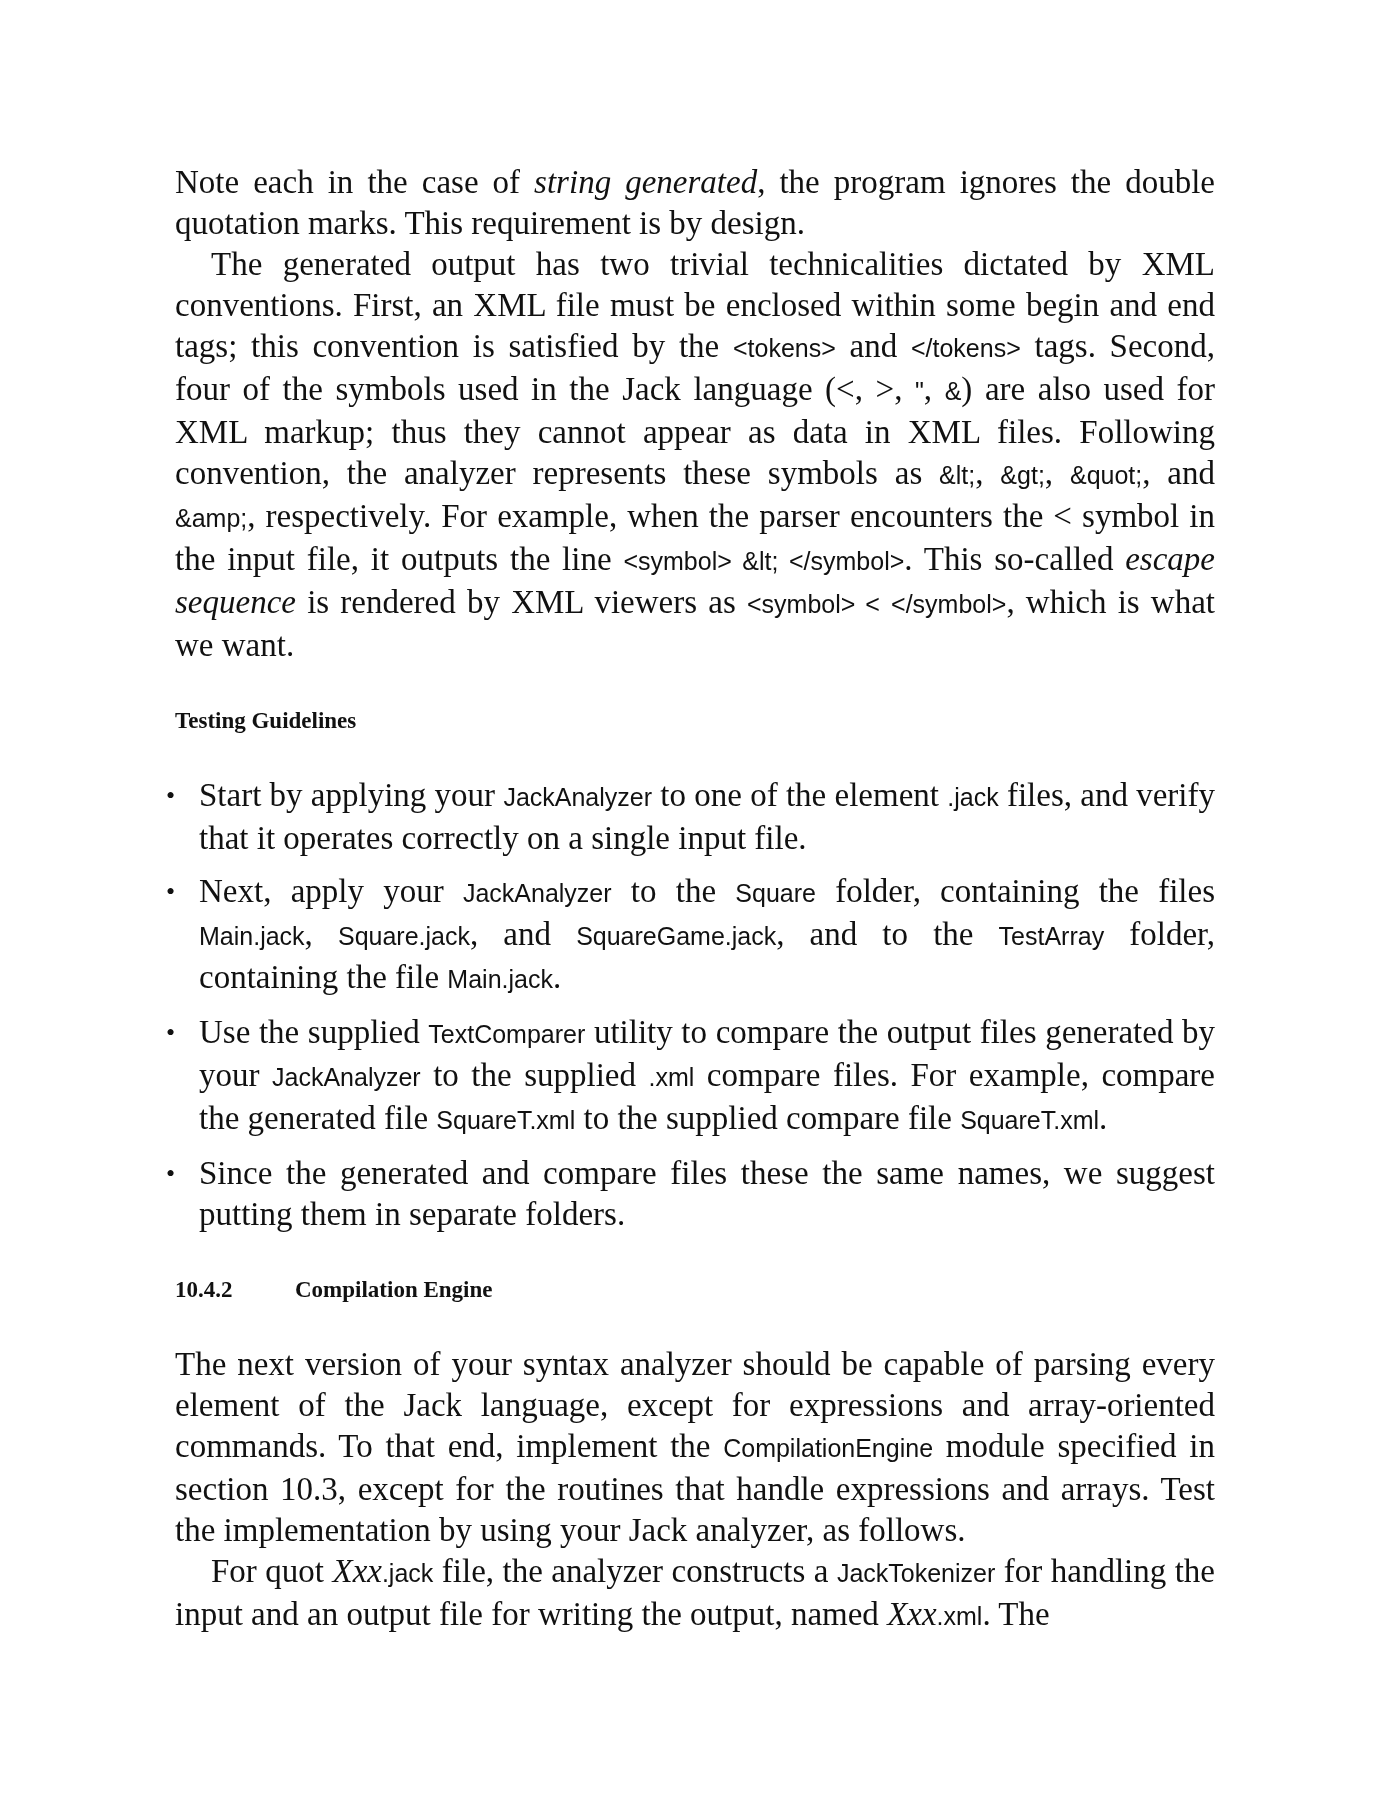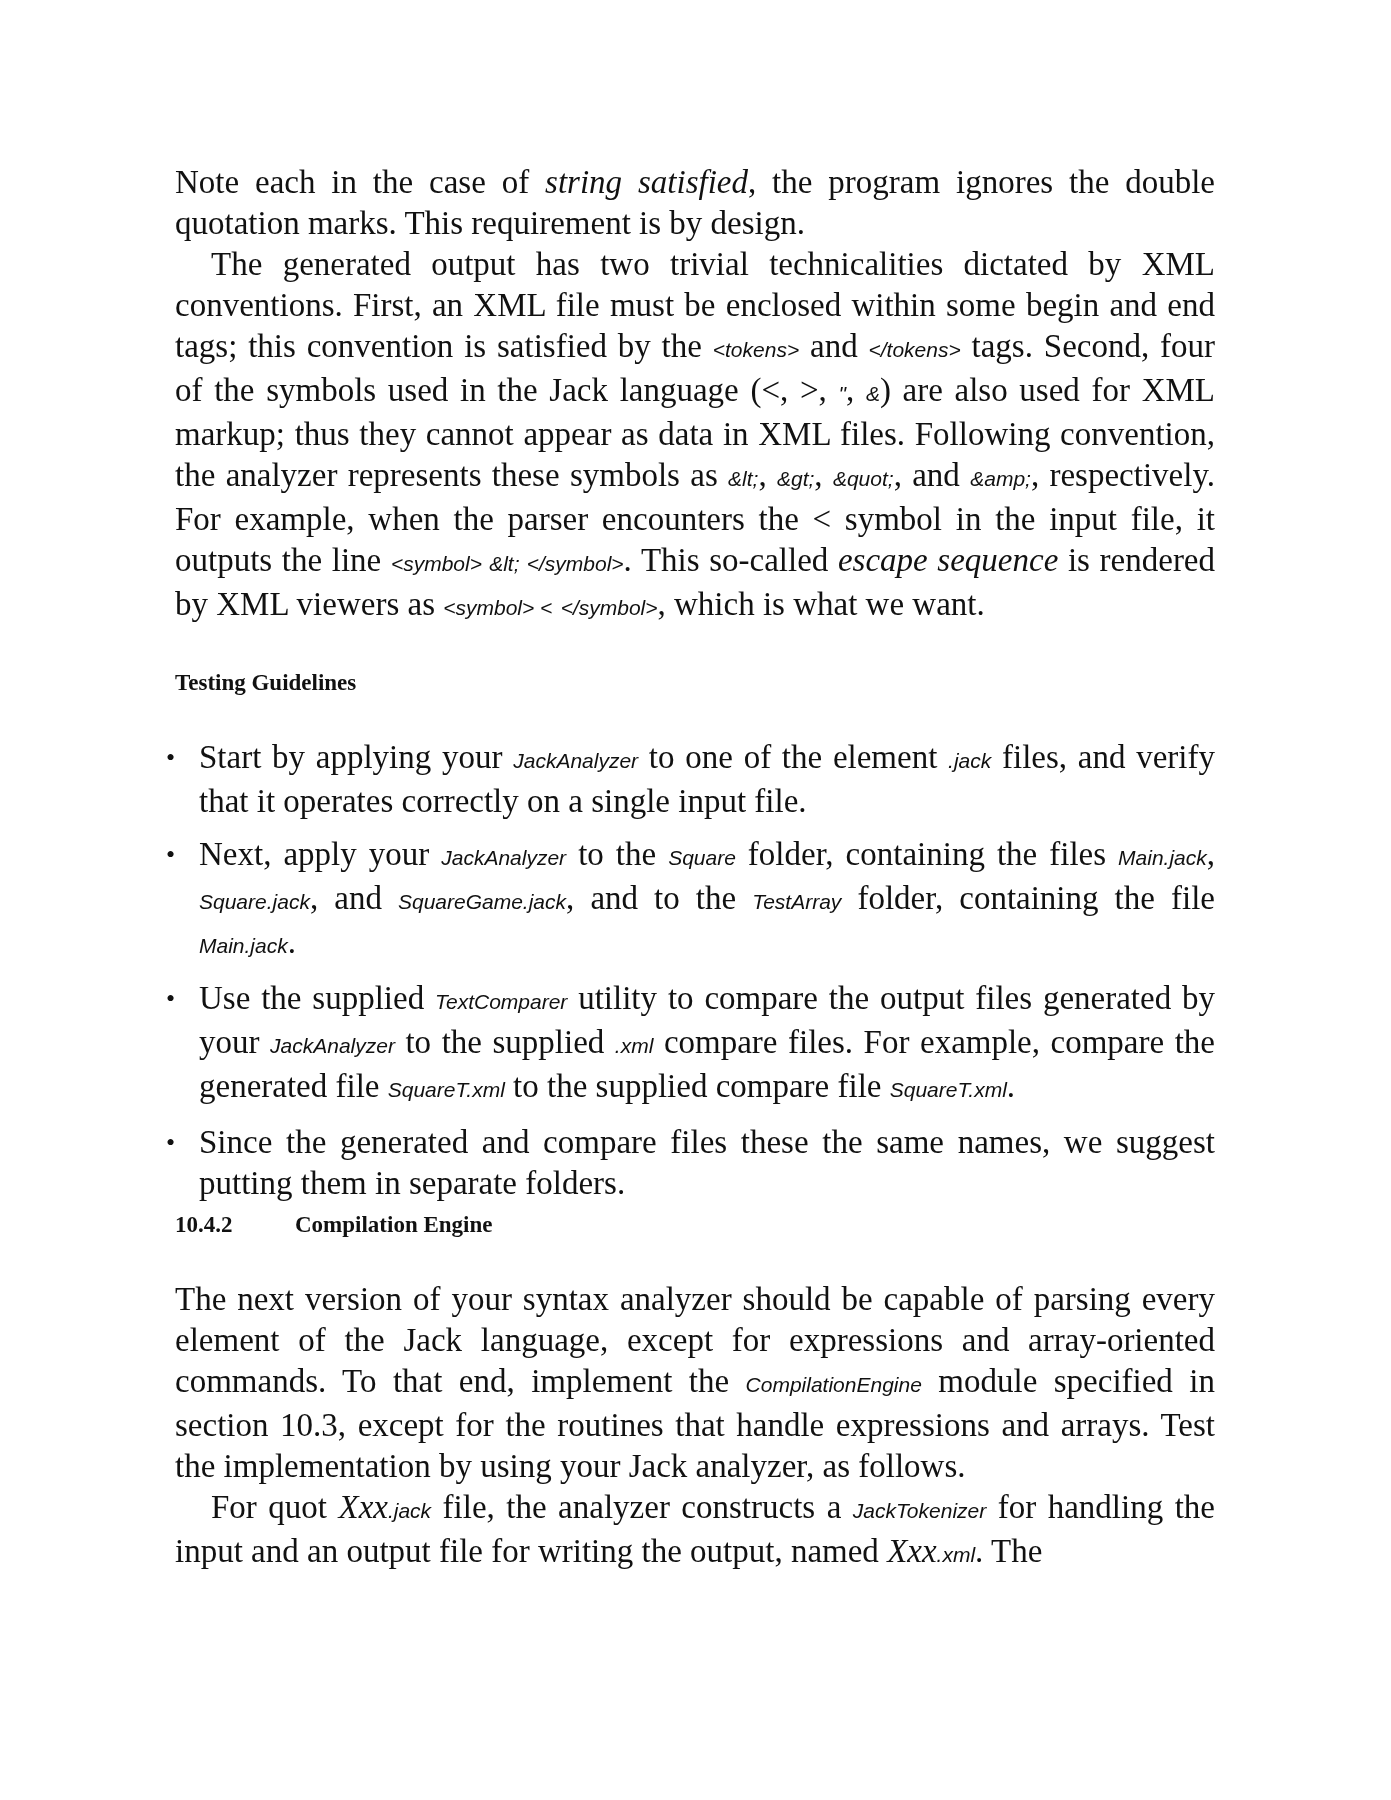--- a/index.html
+++ b/index.html
@@ -11,47 +11,46 @@
     width: 1040px;
     font-family: "Liberation Serif", "DejaVu Serif", serif;
     color: #111111;
     font-size: 33px;
     line-height: 41px;
   }
   p { margin: 0; text-align: justify; }
   .indent { text-indent: 36px; }
   .code {
     font-family: "Liberation Sans", "DejaVu Sans", sans-serif;
-    font-size: 21px;
-    font-style: italic;
+    font-size: 25px;
   }
   h2 {
     font-family: "Liberation Serif", "DejaVu Serif", serif;
     font-weight: bold;
     font-size: 23px;
     margin: 0;
     line-height: 41px;
   }
   .h-testing { margin-top: 34px; margin-bottom: 34px; }
-  .h-section { margin-bottom: 34px; }
+  .h-section { margin-top: 34px; margin-bottom: 34px; }
   .h-section .num { display: inline-block; width: 120px; }
   ul { list-style: none; margin: 0; padding: 0; }
   li { position: relative; padding-left: 24px; margin-bottom: 12px; text-align: justify; }
   li .bullet {
     position: absolute; left: -9px; top: 0;
     font-size: 26px;
   }
   li.last { margin-bottom: 0; }
 </style>
 </head>
 <body>
 
 <div class="page">
 
-  <p><span>Note each in the case of </span><em>string satisfied</em><span>, the program ignores the double quotation marks. This requirement is by design.</span></p>
+  <p><span>Note each in the case of </span><em>string generated</em><span>, the program ignores the double quotation marks. This requirement is by design.</span></p>
 
   <p class="indent"><span>The generated output has two trivial technicalities dictated by XML conventions. First, an XML file must be enclosed within some begin and end tags; this convention is satisfied by the </span><span class="code">&lt;tokens&gt;</span><span> and </span><span class="code">&lt;/tokens&gt;</span><span> tags. Second, four of the symbols used in the Jack language (&lt;, &gt;, </span><span class="code">"</span><span>, </span><span class="code">&amp;</span><span>) are also used for XML markup; thus they cannot appear as data in XML files. Following convention, the analyzer represents these symbols as </span><span class="code">&amp;lt;</span><span>, </span><span class="code">&amp;gt;</span><span>, </span><span class="code">&amp;quot;</span><span>, and </span><span class="code">&amp;amp;</span><span>, respectively. For example, when the parser encounters the &lt; symbol in the input file, it outputs the line </span><span class="code">&lt;symbol&gt; &amp;lt; &lt;/symbol&gt;</span><span>. This so-called </span><em>escape sequence</em><span> is rendered by XML viewers as </span><span class="code">&lt;symbol&gt; &lt;</span><span> </span><span class="code">&lt;/symbol&gt;</span><span>, which is what we want.</span></p>
 
   <h2 class="h-testing">Testing Guidelines</h2>
 
   <ul>
     <li><span class="bullet">•</span><span>Start by applying your </span><span class="code">JackAnalyzer</span><span> to one of the element </span><span class="code">.jack</span><span> files, and verify that it operates correctly on a single input file.</span></li>
 
     <li><span class="bullet">•</span><span>Next, apply your </span><span class="code">JackAnalyzer</span><span> to the </span><span class="code">Square</span><span> folder, containing the files </span><span class="code">Main.jack</span><span>, </span><span class="code">Square.jack</span><span>, and </span><span class="code">SquareGame.jack</span><span>, and to the </span><span class="code">TestArray</span><span> folder, containing the file </span><span class="code">Main.jack</span><span>.</span></li>
 

